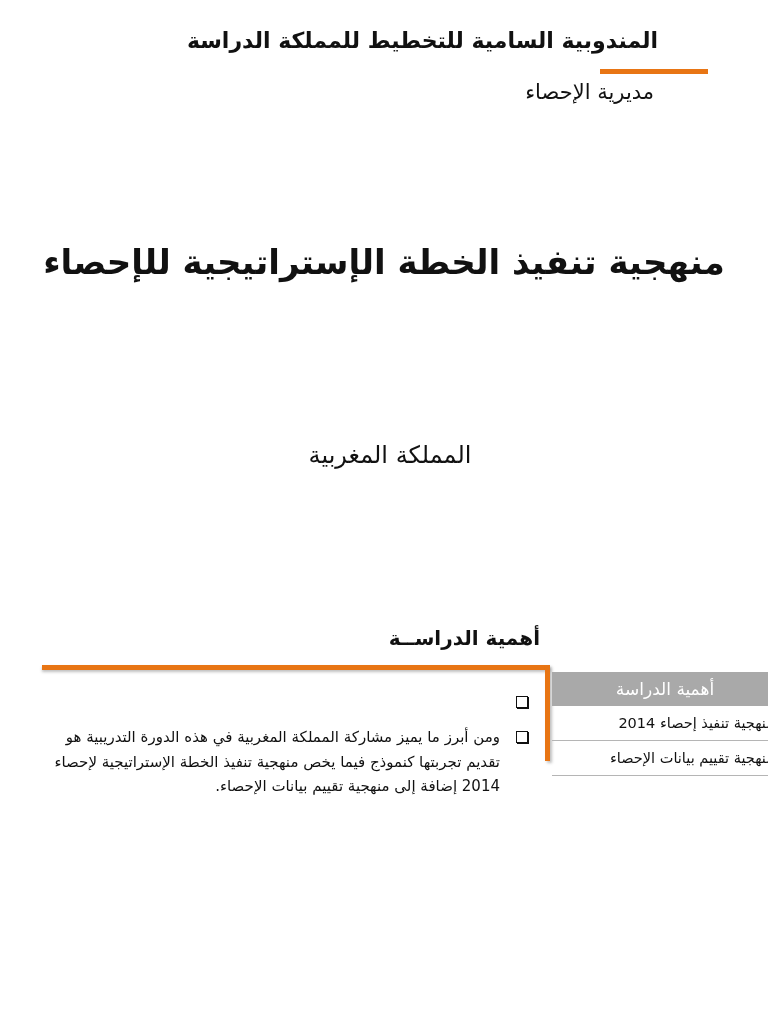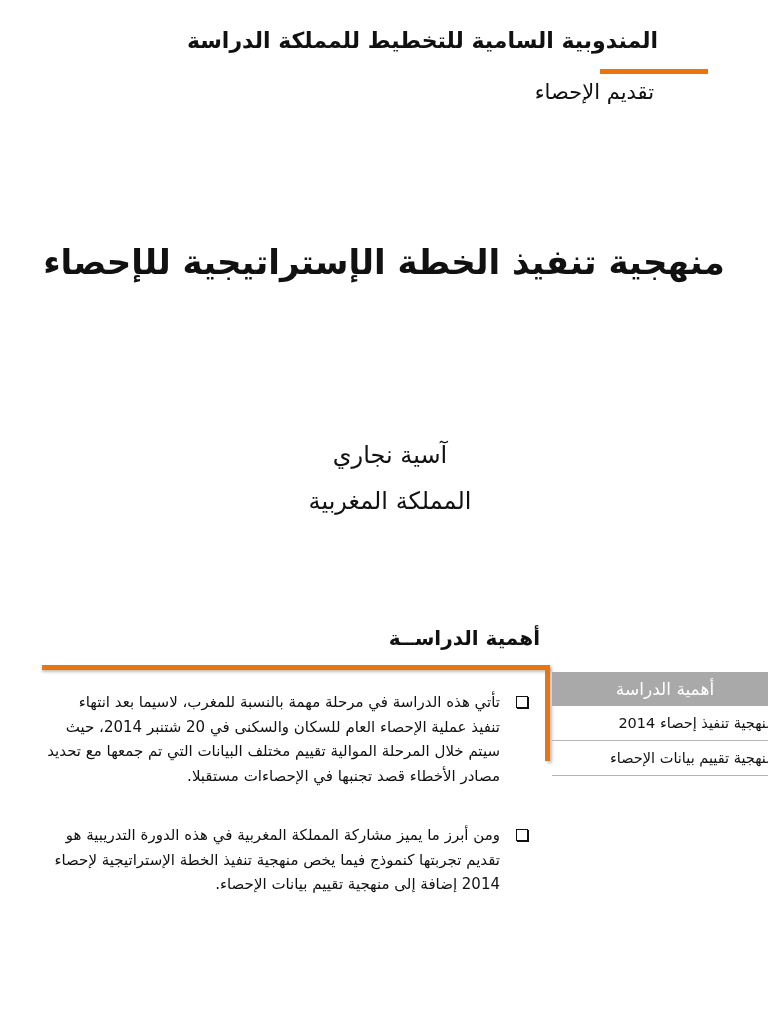--- a/index.html
+++ b/index.html
@@ -143,40 +143,38 @@
       border-bottom: 1.5px solid #b5b5b5;
       cursor: pointer;
       white-space: nowrap;
     }
   </style>
 </head>
 <body>
 
 <div class="org-title rtl">المندوبية السامية للتخطيط للمملكة الدراسة</div>
 <div class="org-accent"></div>
-<div class="org-subtitle rtl">تقديم الإحصاء</div>
+<div class="org-subtitle rtl">مديرية الإحصاء</div>
 
 <div class="main-title rtl">
   <div>منهجية تنفيذ الخطة الإستراتيجية للإحصاء</div>
 </div>
 
 <div class="author-block rtl">
-  <div>آسية نجاري</div>
   <div>المملكة المغربية</div>
 </div>
 
 <div class="section-heading rtl">أهمية الدراســة</div>
 
 <div class="orange-frame-top"></div>
 <div class="orange-frame-right"></div>
 
 <div class="bullets rtl">
   <div class="bullet">
     <span class="bullet-box"></span>
-    <span>تأتي هذه الدراسة في مرحلة مهمة بالنسبة للمغرب، لاسيما بعد انتهاء تنفيذ عملية الإحصاء العام للسكان والسكنى في 20 شتنبر 2014، حيث سيتم خلال المرحلة الموالية تقييم مختلف البيانات التي تم جمعها مع تحديد مصادر الأخطاء قصد تجنبها في الإحصاءات مستقبلا.</span>
   </div>
   <div class="bullet">
     <span class="bullet-box"></span>
     <span>ومن أبرز ما يميز مشاركة المملكة المغربية في هذه الدورة التدريبية هو تقديم تجربتها كنموذج فيما يخص منهجية تنفيذ الخطة الإستراتيجية لإحصاء 2014 إضافة إلى منهجية تقييم بيانات الإحصاء.</span>
   </div>
 </div>
 
 <nav class="side-nav rtl">
   <div class="side-nav-header">أهمية الدراسة</div>
   <div class="side-nav-item">منهجية تنفيذ إحصاء 2014</div>

